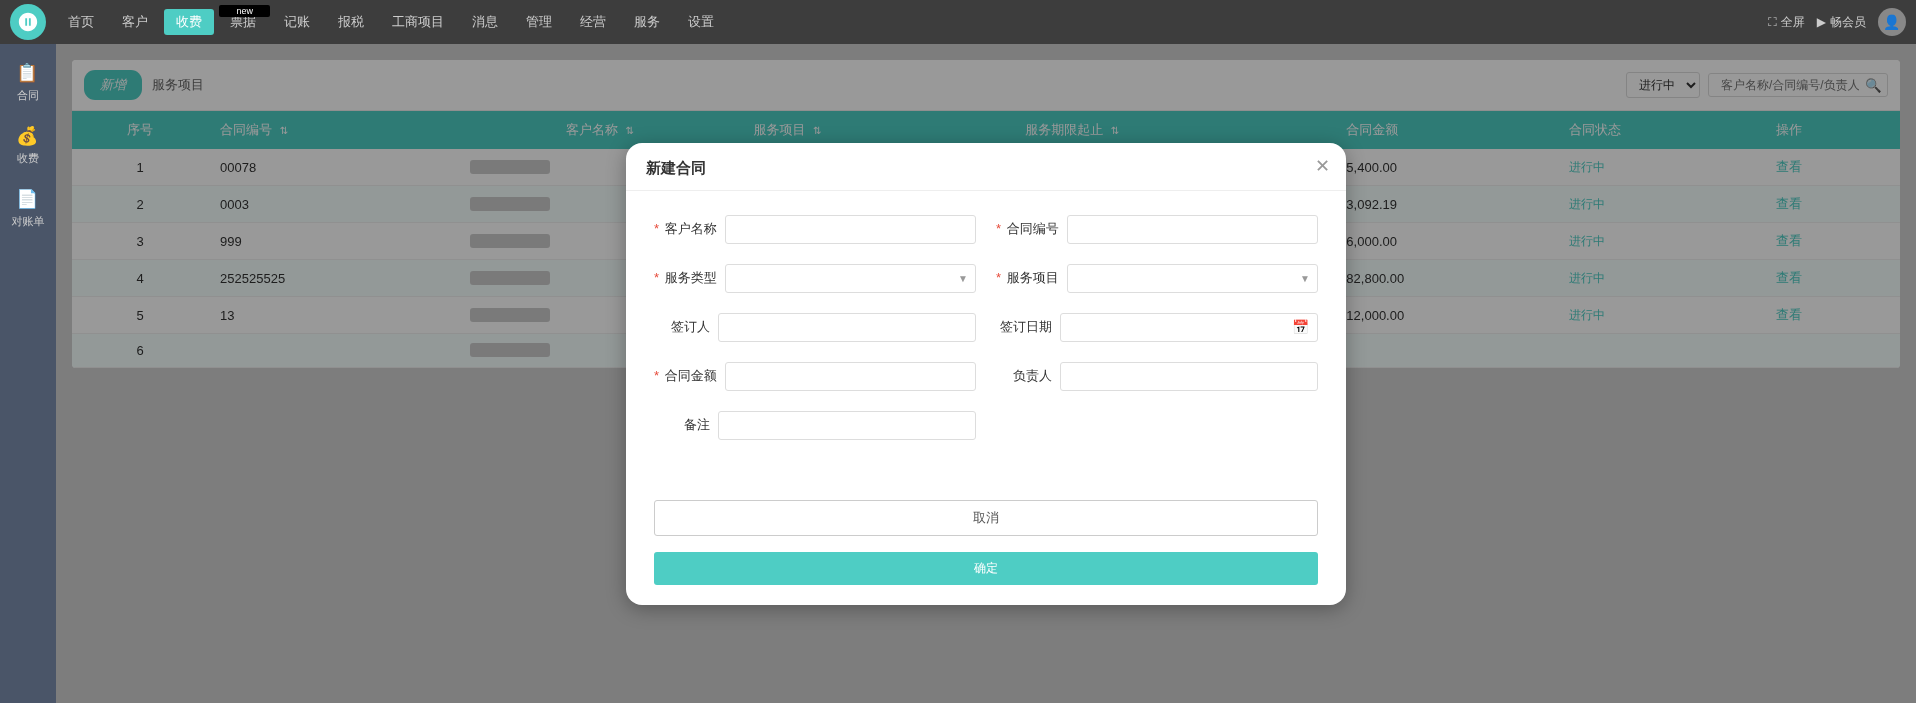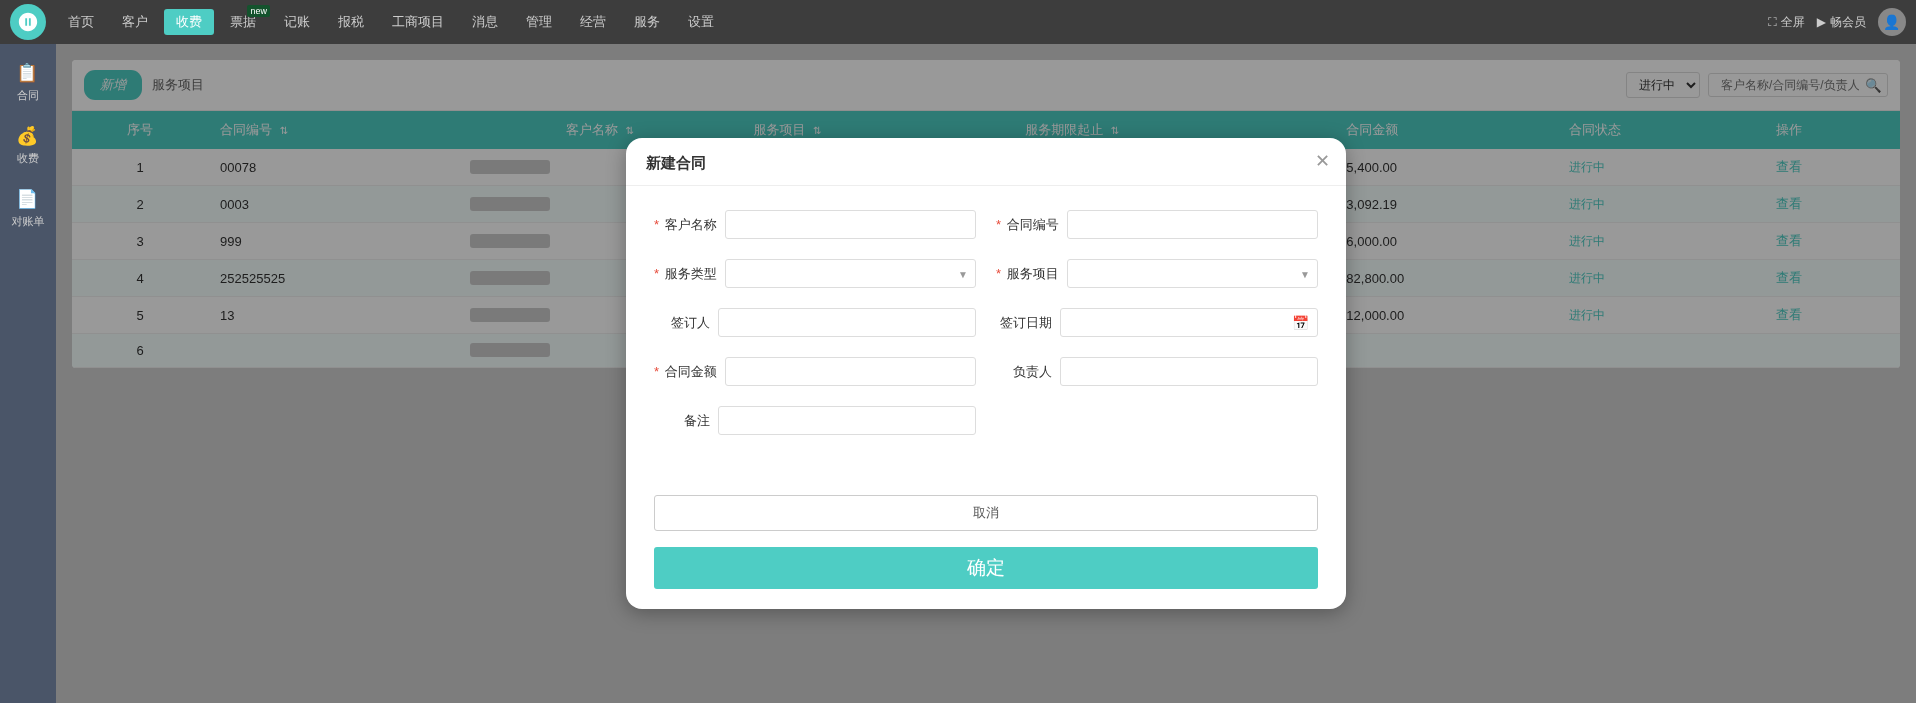--- a/index.html
+++ b/index.html
@@ -33,24 +33,24 @@
       cursor: pointer;
       border-radius: 3px;
       font-size: 13px;
       position: relative;
     }
     .nav-item.active { background: #4ecdc4; color: #fff; border-radius: 3px; }
     .nav-item .badge-new {
       position: absolute;
       top: -4px;
       right: -2px;
-      background: #14532d;
+      background: #000000;
       color: #fff;
       font-size: 9px;
-      padding: 1px 3px;
+      padding: 1px 17px;
       border-radius: 2px;
     }
     .nav-right {
       display: flex; align-items: center; gap: 12px; color: #ccc; font-size: 12px;
     }
     .nav-right-item { display: flex; align-items: center; gap: 4px; cursor: pointer; }
     .avatar {
       width: 28px; height: 28px;
       border-radius: 50%;
       background: #888;
@@ -339,21 +339,21 @@
       cursor: pointer;
       font-size: 13px;
     }
     .btn-confirm {
       background: #4ecdc4;
       border: none;
       color: #fff;
       padding: 8px 36px;
       border-radius: 3px;
       cursor: pointer;
-      font-size: 19px;
+      font-size: 12px;
     }
   </style>
 </head>
 <body>
 
 <div class="top-nav">
   <div class="nav-logo">
     <svg viewBox="0 0 24 24" fill="white">
       <path d="M12 2C6.48 2 2 6.48 2 12s4.48 10 10 10 10-4.48 10-10S17.52 2 12 2zm-1 14H9V8h2v8zm4 0h-2V8h2v8z"></path>
     </svg>

